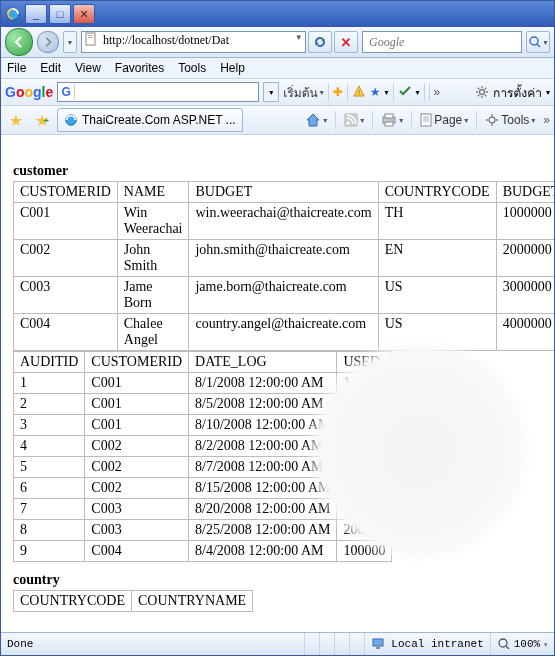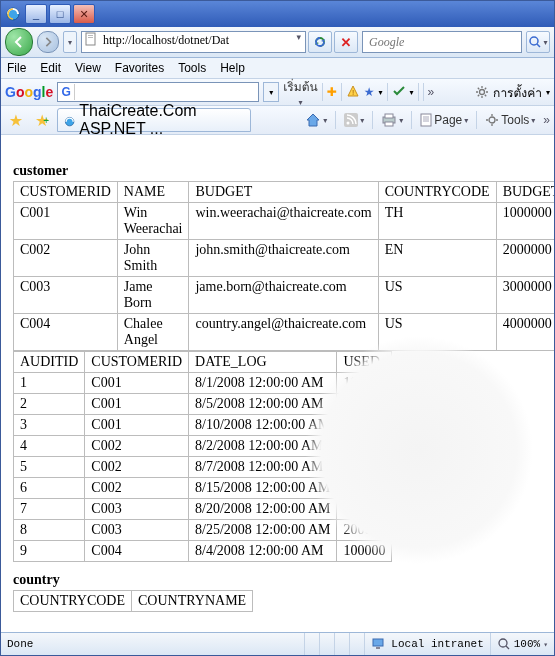--- a/index.html
+++ b/index.html
@@ -28,27 +28,27 @@
   .searchbtn { width:22px; height:20px; border:1px solid #9db7d8; background:linear-gradient(#f6faff,#dce8f6); border-radius:2px; display:flex; align-items:center; justify-content:center; }
   .menubar { height:20px; background:#eef4fb; border-bottom:1px solid #c4d3e6; display:flex; align-items:center; padding:0 6px; gap:14px; font-size:12px; }
   .menubar span { cursor:default; }
   .googlebar { height:26px; background:linear-gradient(#f6faff,#e4ecf7); border-bottom:1px solid #c4d3e6; display:flex; align-items:center; padding:0 4px; gap:4px; font-size:12px; }
   .googlebar .logo { font-weight:bold; font-size:14px; }
   .googlebar .logo .b { color:#3369e8; } .googlebar .logo .r { color:#d50f25; } .googlebar .logo .y { color:#eeb211; } .googlebar .logo .g { color:#009925; }
   .gsearch { width:200px; height:18px; border:1px solid #7a94b8; background:#fff; display:flex; align-items:center; }
   .gsearch .g-icon { width:16px; height:16px; display:flex; align-items:center; justify-content:center; font-weight:bold; color:#3369e8; border-right:1px solid #ccc; }
   .gsearch input { flex:1; border:none; outline:none; font-size:12px; }
   .gdd { width:14px; height:18px; border:1px solid #9db7d8; background:#eef4fb; font-size:8px; display:flex; align-items:center; justify-content:center; }
-  .gitem { display:flex; align-items:center; gap:2px; color:#333;flex-direction:column; }
+  .gitem { display:flex; align-items:center; gap:2px; color:#333; }
   .gitem .arr { font-size:8px; color:#556; }
   .sep { width:1px; height:18px; background:#c4d3e6; }
   .gear { width:14px; height:14px; }
   .favbar { height:28px; background:linear-gradient(#f6faff,#e4ecf7); border-bottom:1px solid #c4d3e6; display:flex; align-items:center; padding:0 4px; gap:4px; }
   .favbtn { width:22px; height:22px; display:flex; align-items:center; justify-content:center; }
-  .tab { height:22px; border:1px solid #9db7d8; background:linear-gradient(#fff,#e8f0fa); border-radius:3px 3px 0 0; display:flex; align-items:center; padding:0 6px; gap:4px; font-size:16px; max-width:180px; }
+  .tab { height:22px; border:1px solid #9db7d8; background:linear-gradient(#fff,#e8f0fa); border-radius:3px 3px 0 0; display:flex; align-items:center; padding:0 6px; gap:4px; font-size:12px; max-width:180px; }
   .tab .ie-icon { width:14px; height:14px; }
   .rightcmds { margin-left:auto; display:flex; align-items:center; gap:6px; font-size:12px; color:#333; }
   .cmdbtn { display:flex; align-items:center; gap:2px; padding:0 2px; }
   .cmdbtn .arr { font-size:8px; color:#556; }
   .content { flex:1; background:#fff; overflow:auto; padding:18px 0 12px 12px; font-family:"Times New Roman", serif; font-size:14px; color:#000; position:relative; }
   .content h4 { margin:10px 0 2px 0; font-size:14px; font-weight:bold; }
   table.data { border-collapse:collapse; }
   table.data th, table.data td { border:1px solid #bcbcbc; padding:2px 6px; text-align:left; vertical-align:top; font-weight:normal; }
   table.data th { font-weight:normal; }
   .watermark { position:absolute; right:20px; top:200px; width:230px; height:230px; border-radius:50%; background:radial-gradient(circle,#f4f4f4 0%,#f8f8f8 60%,rgba(255,255,255,0) 70%); pointer-events:none; }

